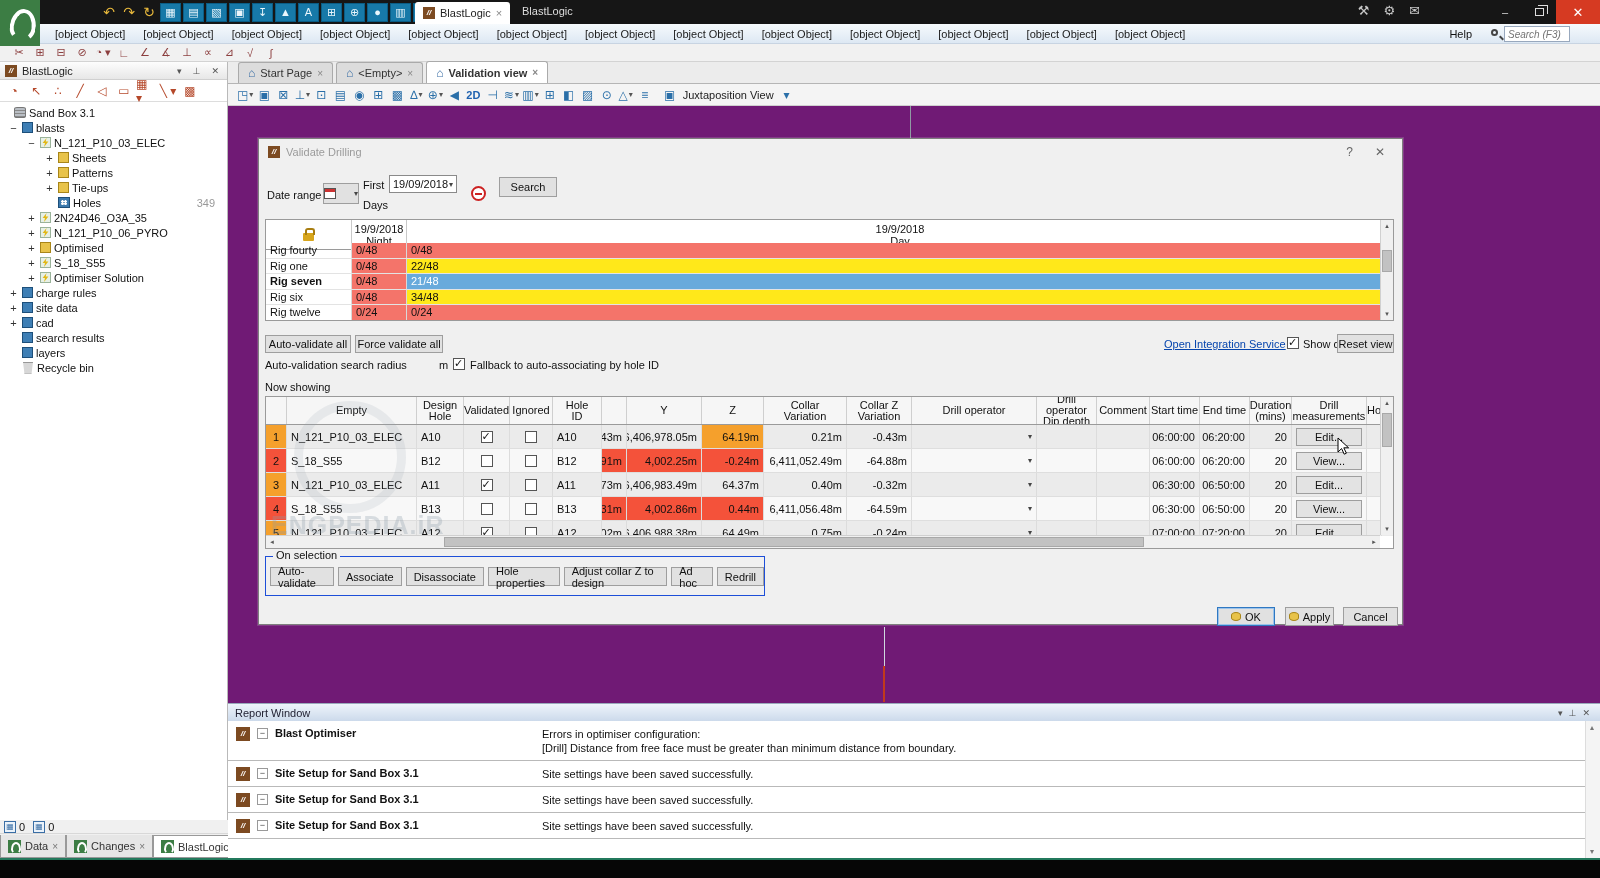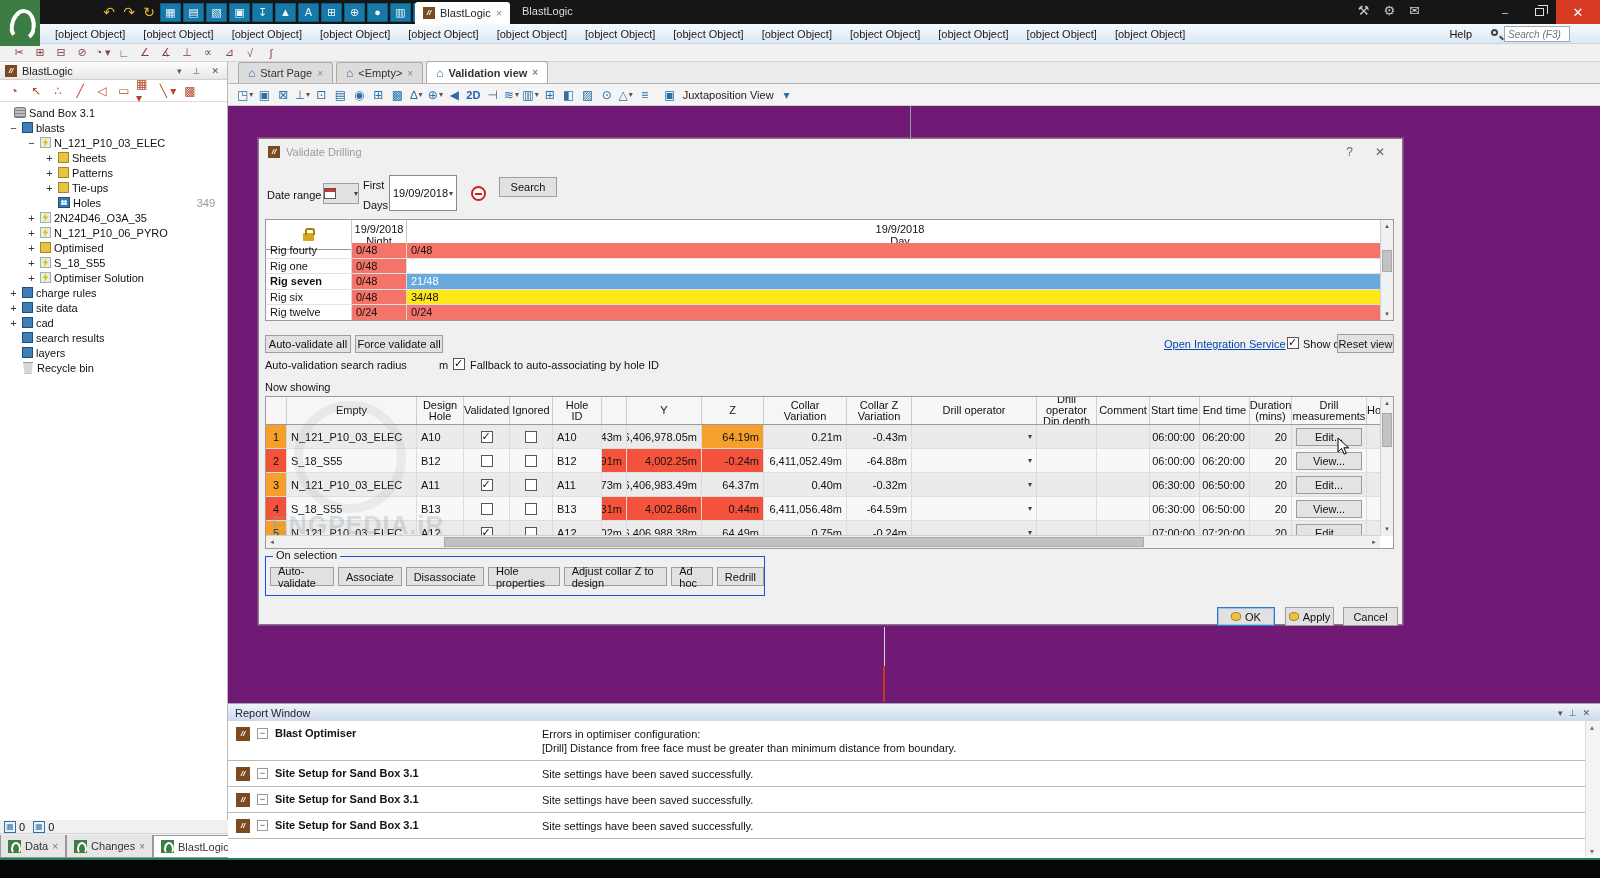--- a/index.html
+++ b/index.html
@@ -530,21 +530,21 @@
       <span class="dlg-ctl">?</span>
       <span class="dlg-ctl">✕</span>
     </div>
 
     <span class="lbl" style="left:8px;top:50px">Date range</span>
     <span class="btn" style="left:64px;top:44px;width:36px;height:21px;gap:3px">
       <span class="cal-ic"></span>
       <span class="ddarrow">▾</span>
     </span>
     <span class="lbl" style="left:104px;top:40px">First</span>
-    <span class="field" style="left:130px;top:36px;width:68px;height:36px">
+    <span class="field" style="left:130px;top:36px;width:68px;height:18px">
       <span>19/09/2018</span>
       <span class="ddarrow">▾</span>
     </span>
     <span class="lbl" style="left:104px;top:60px">Days</span>
     <span class="field spin" style="left:130px;top:56px;width:36px;height:17px;justify-content:flex-end">
       <span>1</span>
     </span>
     <span class="minus-ic" style="left:212px;top:47px"></span>
     <span class="btn" style="left:240px;top:38px;width:58px;height:20px">Search</span>
 
@@ -560,20 +560,21 @@
 
           <div class="rrow" data-color="red" data-bold="false">
             <span class="rname">Rig fourty</span>
             <span class="rnight">0/48</span>
             <span class="rday">0/48</span>
           </div>
 
           <div class="rrow" data-color="yellow" data-bold="false">
             <span class="rname">Rig one</span>
             <span class="rnight">0/48</span>
+            <span class="rday">22/48</span>
           </div>
 
           <div class="rrow" data-color="blue" data-bold="true">
             <span class="rname">Rig seven</span>
             <span class="rnight">0/48</span>
             <span class="rday">21/48</span>
           </div>
 
           <div class="rrow" data-color="yellow" data-bold="false">
             <span class="rname">Rig six</span>

